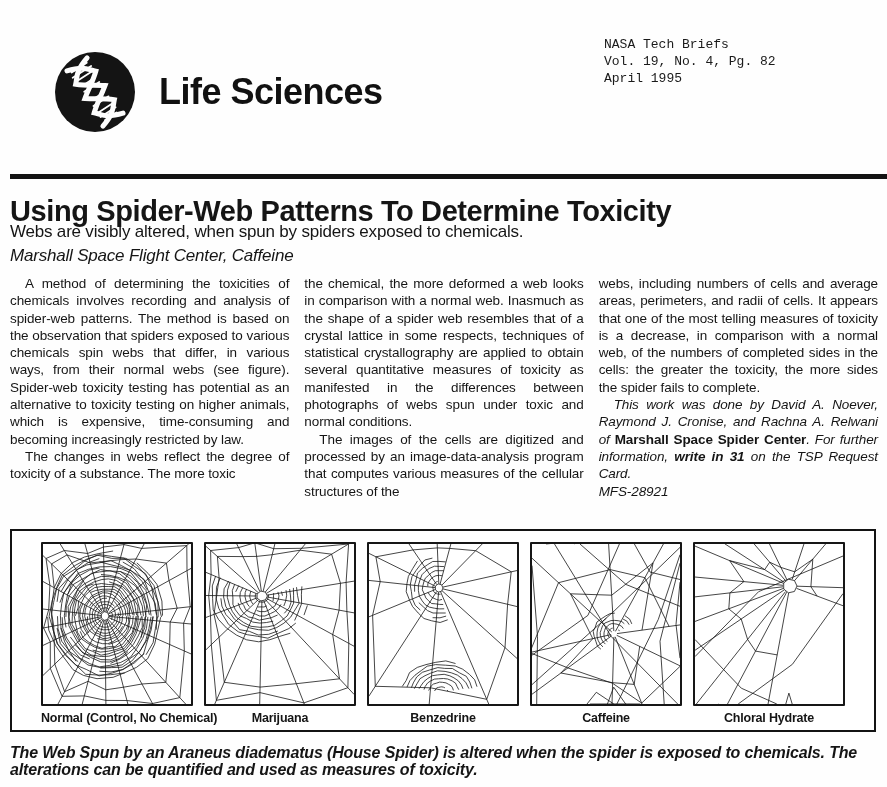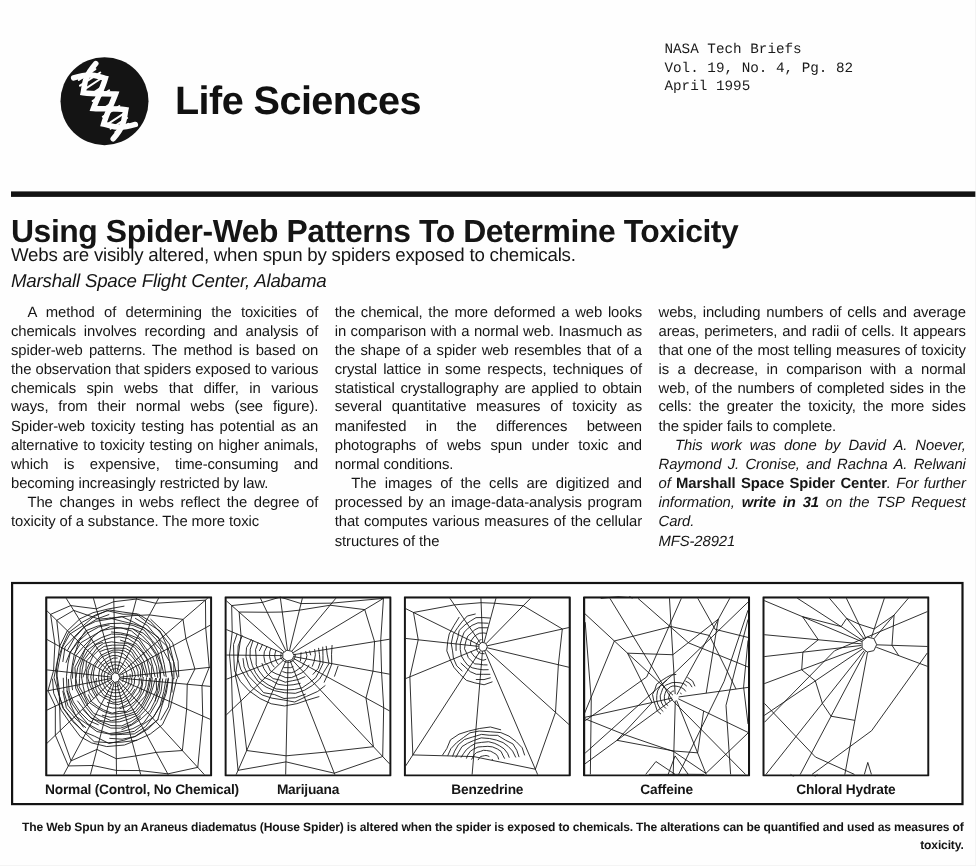--- a/index.html
+++ b/index.html
@@ -18,22 +18,22 @@
   .col{flex:1;font-size:13.5px;line-height:17.3px;text-align:justify;letter-spacing:-0.1px;}
   .col p{margin:0;}
   .ind{text-indent:15px;}
   .it{font-style:italic;}
   .bd{font-weight:bold;}
   .figure{position:absolute;top:529px;left:10px;width:866px;height:203px;border:2.5px solid #131313;
           box-sizing:border-box;display:flex;justify-content:space-between;padding:11px 29px 0 29px;background:#fff;}
   .panel{width:152px;}
   .panel svg{display:block;width:152px;height:164px;}
   .plabel{text-align:center;font-weight:bold;font-size:12.5px;margin-top:5px;white-space:nowrap;letter-spacing:-0.2px;}
-  .caption{position:absolute;top:744px;left:10px;width:866px;font-weight:bold;font-size:11px;
-           line-height:17px;letter-spacing:-0.15px;text-align:right;}
+  .caption{position:absolute;top:744px;left:10px;width:866px;font-weight:bold;font-size:16px;
+           line-height:17px;letter-spacing:-0.15px;text-align:left;font-style:italic;}
 </style>
 </head>
 <body>
 
 <div class="page">
 
   <div class="masthead">
     <span>
       <svg class="logo" viewBox="0 0 84 84" aria-hidden="true">
         <circle cx="42" cy="42" r="40" fill="#141414"></circle>
@@ -61,21 +61,21 @@
   <div class="pubinfo">
     <div>NASA Tech Briefs</div>
     <div>Vol. 19, No. 4, Pg. 82</div>
     <div>April 1995</div>
   </div>
 
   <div class="rule"></div>
 
   <h2 class="title">Using Spider-Web Patterns To Determine Toxicity</h2>
   <div class="subtitle">Webs are visibly altered, when spun by spiders exposed to chemicals.</div>
-  <div class="byline">Marshall Space Flight Center, Alabama</div>
+  <div class="byline">Marshall Space Flight Center, Caffeine</div>
 
   <div class="cols">
     <div class="col">
       <p class="ind">A method of determining the toxicities of chemicals involves recording and analysis of spider-web patterns. The method is based on the observation that spiders exposed to various chemicals spin webs that differ, in various ways, from their normal webs (see figure). Spider-web toxicity testing has potential as an alternative to toxicity testing on higher animals, which is expensive, time-consuming and becoming increasingly restricted by law.</p>
       <p class="ind">The changes in webs reflect the degree of toxicity of a substance. The more toxic</p>
     </div>
     <div class="col">
       <p>the chemical, the more deformed a web looks in comparison with a normal web. Inasmuch as the shape of a spider web resembles that of a crystal lattice in some respects, techniques of statistical crystallography are applied to obtain several quantitative measures of toxicity as manifested in the differences between photographs of webs spun under toxic and normal conditions.</p>
       <p class="ind">The images of the cells are digitized and processed by an image-data-analysis program that computes various measures of the cellular structures of the</p>
     </div>

